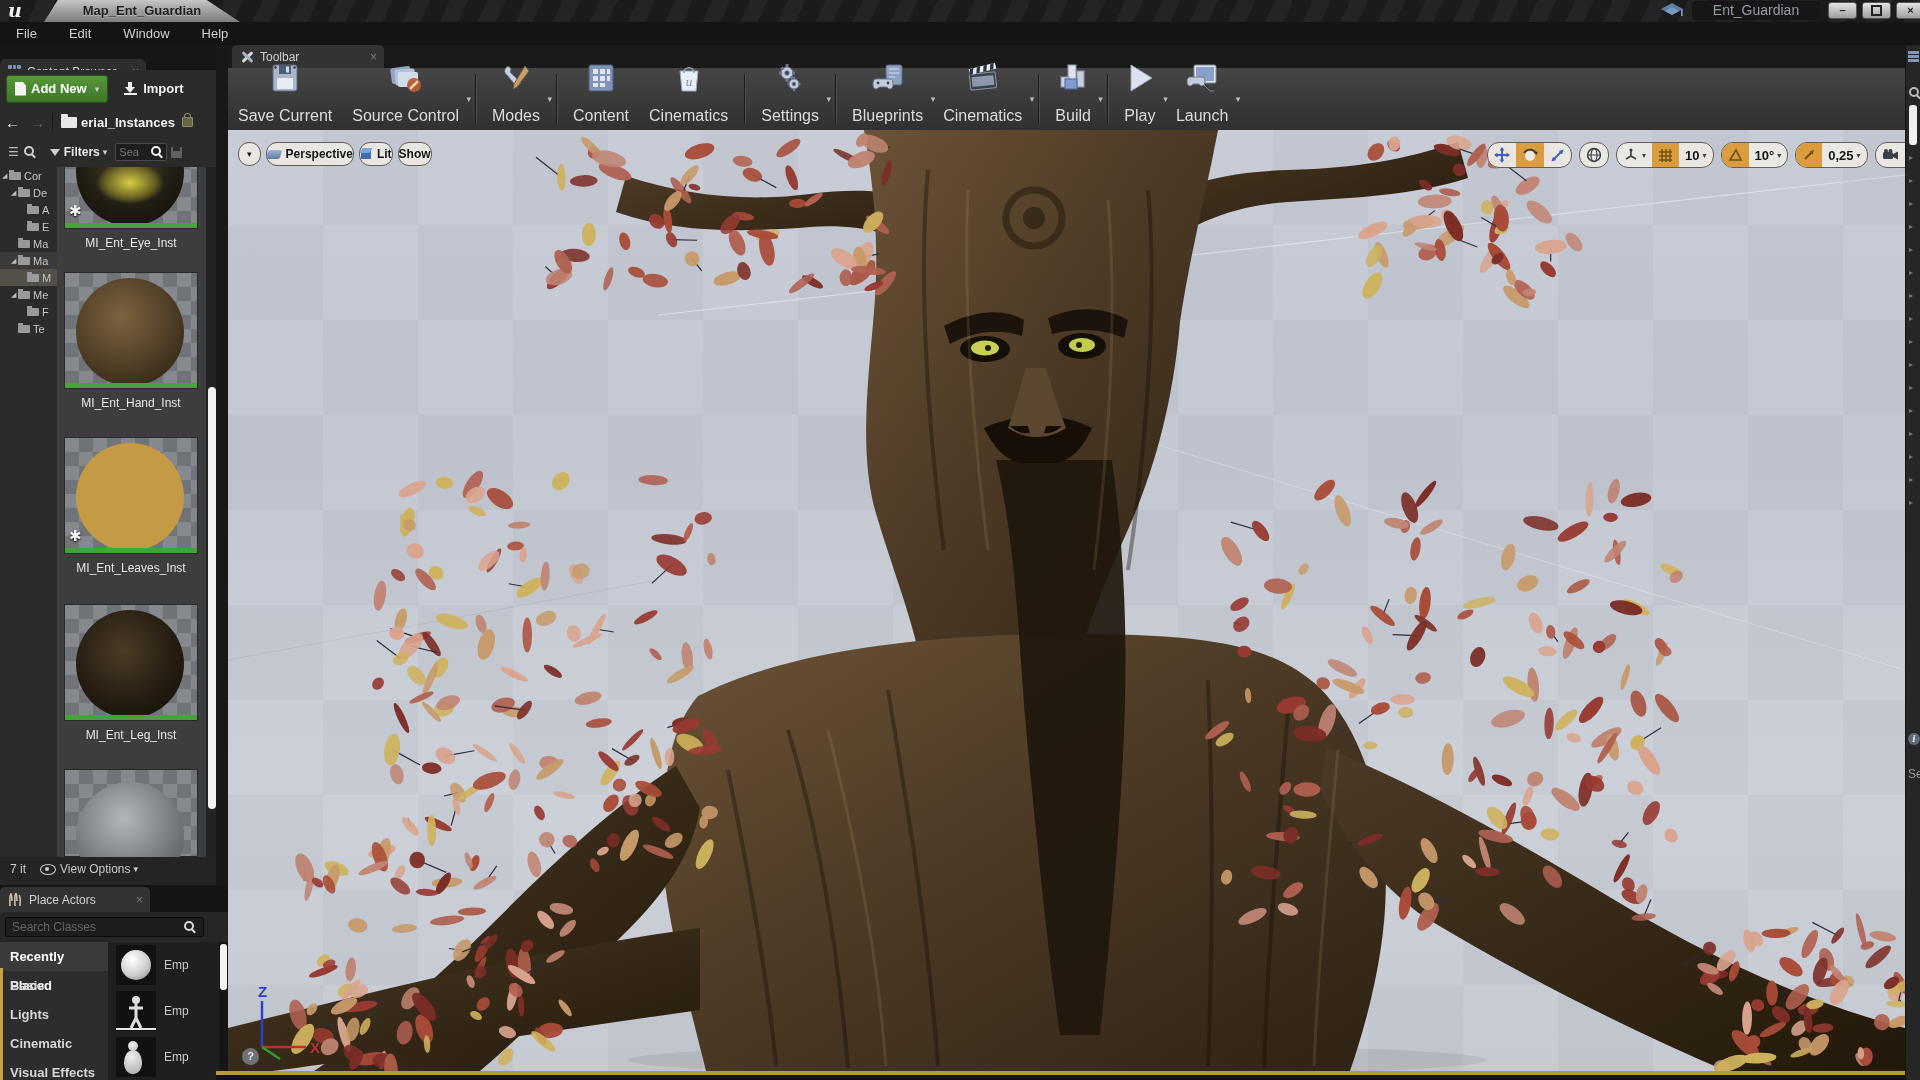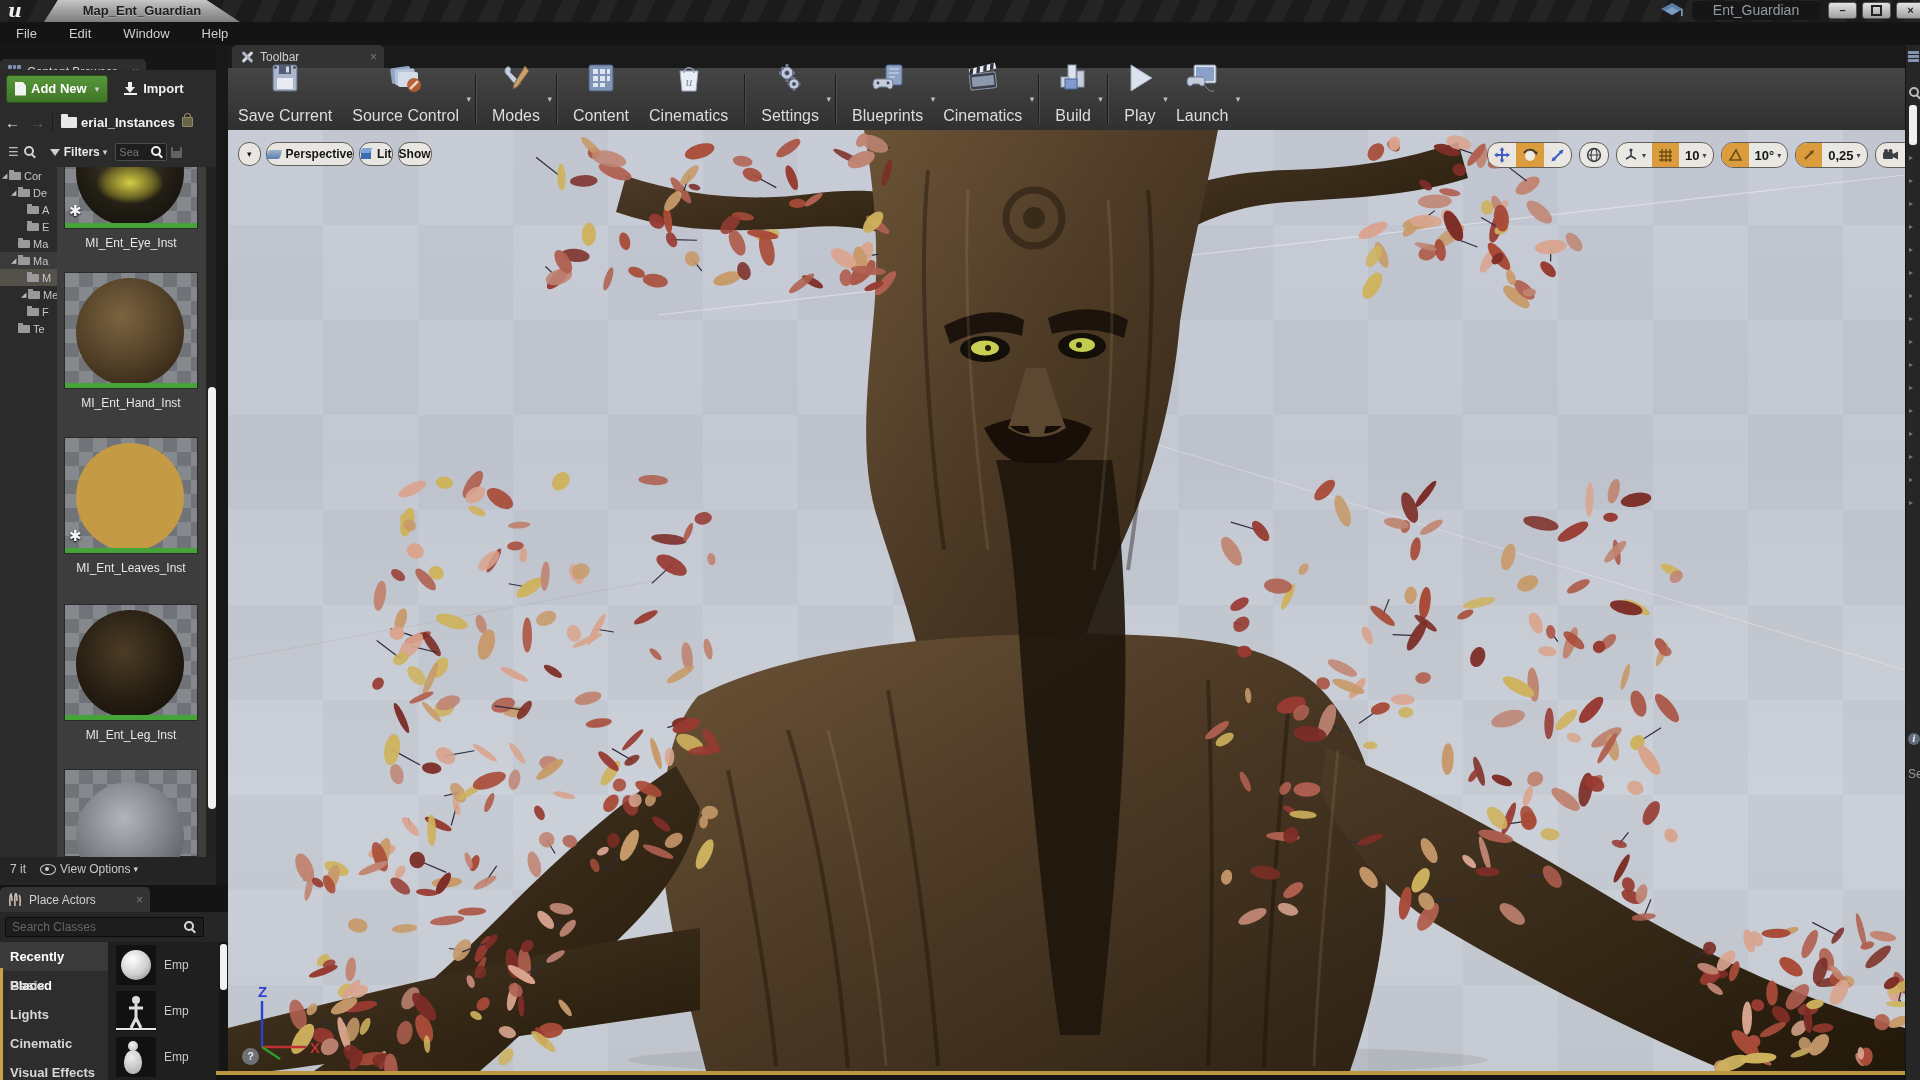--- a/index.html
+++ b/index.html
@@ -282,21 +282,21 @@
           </div>
         <div class="tree-row hov" style="padding-left:11px">
             <span class="texp">◢</span>
             <span class="tfold"></span>
             <span>Ma</span>
           </div>
         <div class="tree-row sel" style="padding-left:27px">
             <span class="tfold"></span>
             <span>M</span>
           </div>
-        <div class="tree-row" style="padding-left:21px">
+        <div class="tree-row" style="padding-left:11px">
             <span class="texp">◢</span>
             <span class="tfold"></span>
             <span>Me</span>
           </div>
         <div class="tree-row" style="padding-left:27px">
             <span class="tfold"></span>
             <span>F</span>
           </div>
         <div class="tree-row" style="padding-left:18px">
             <span class="tfold"></span>

